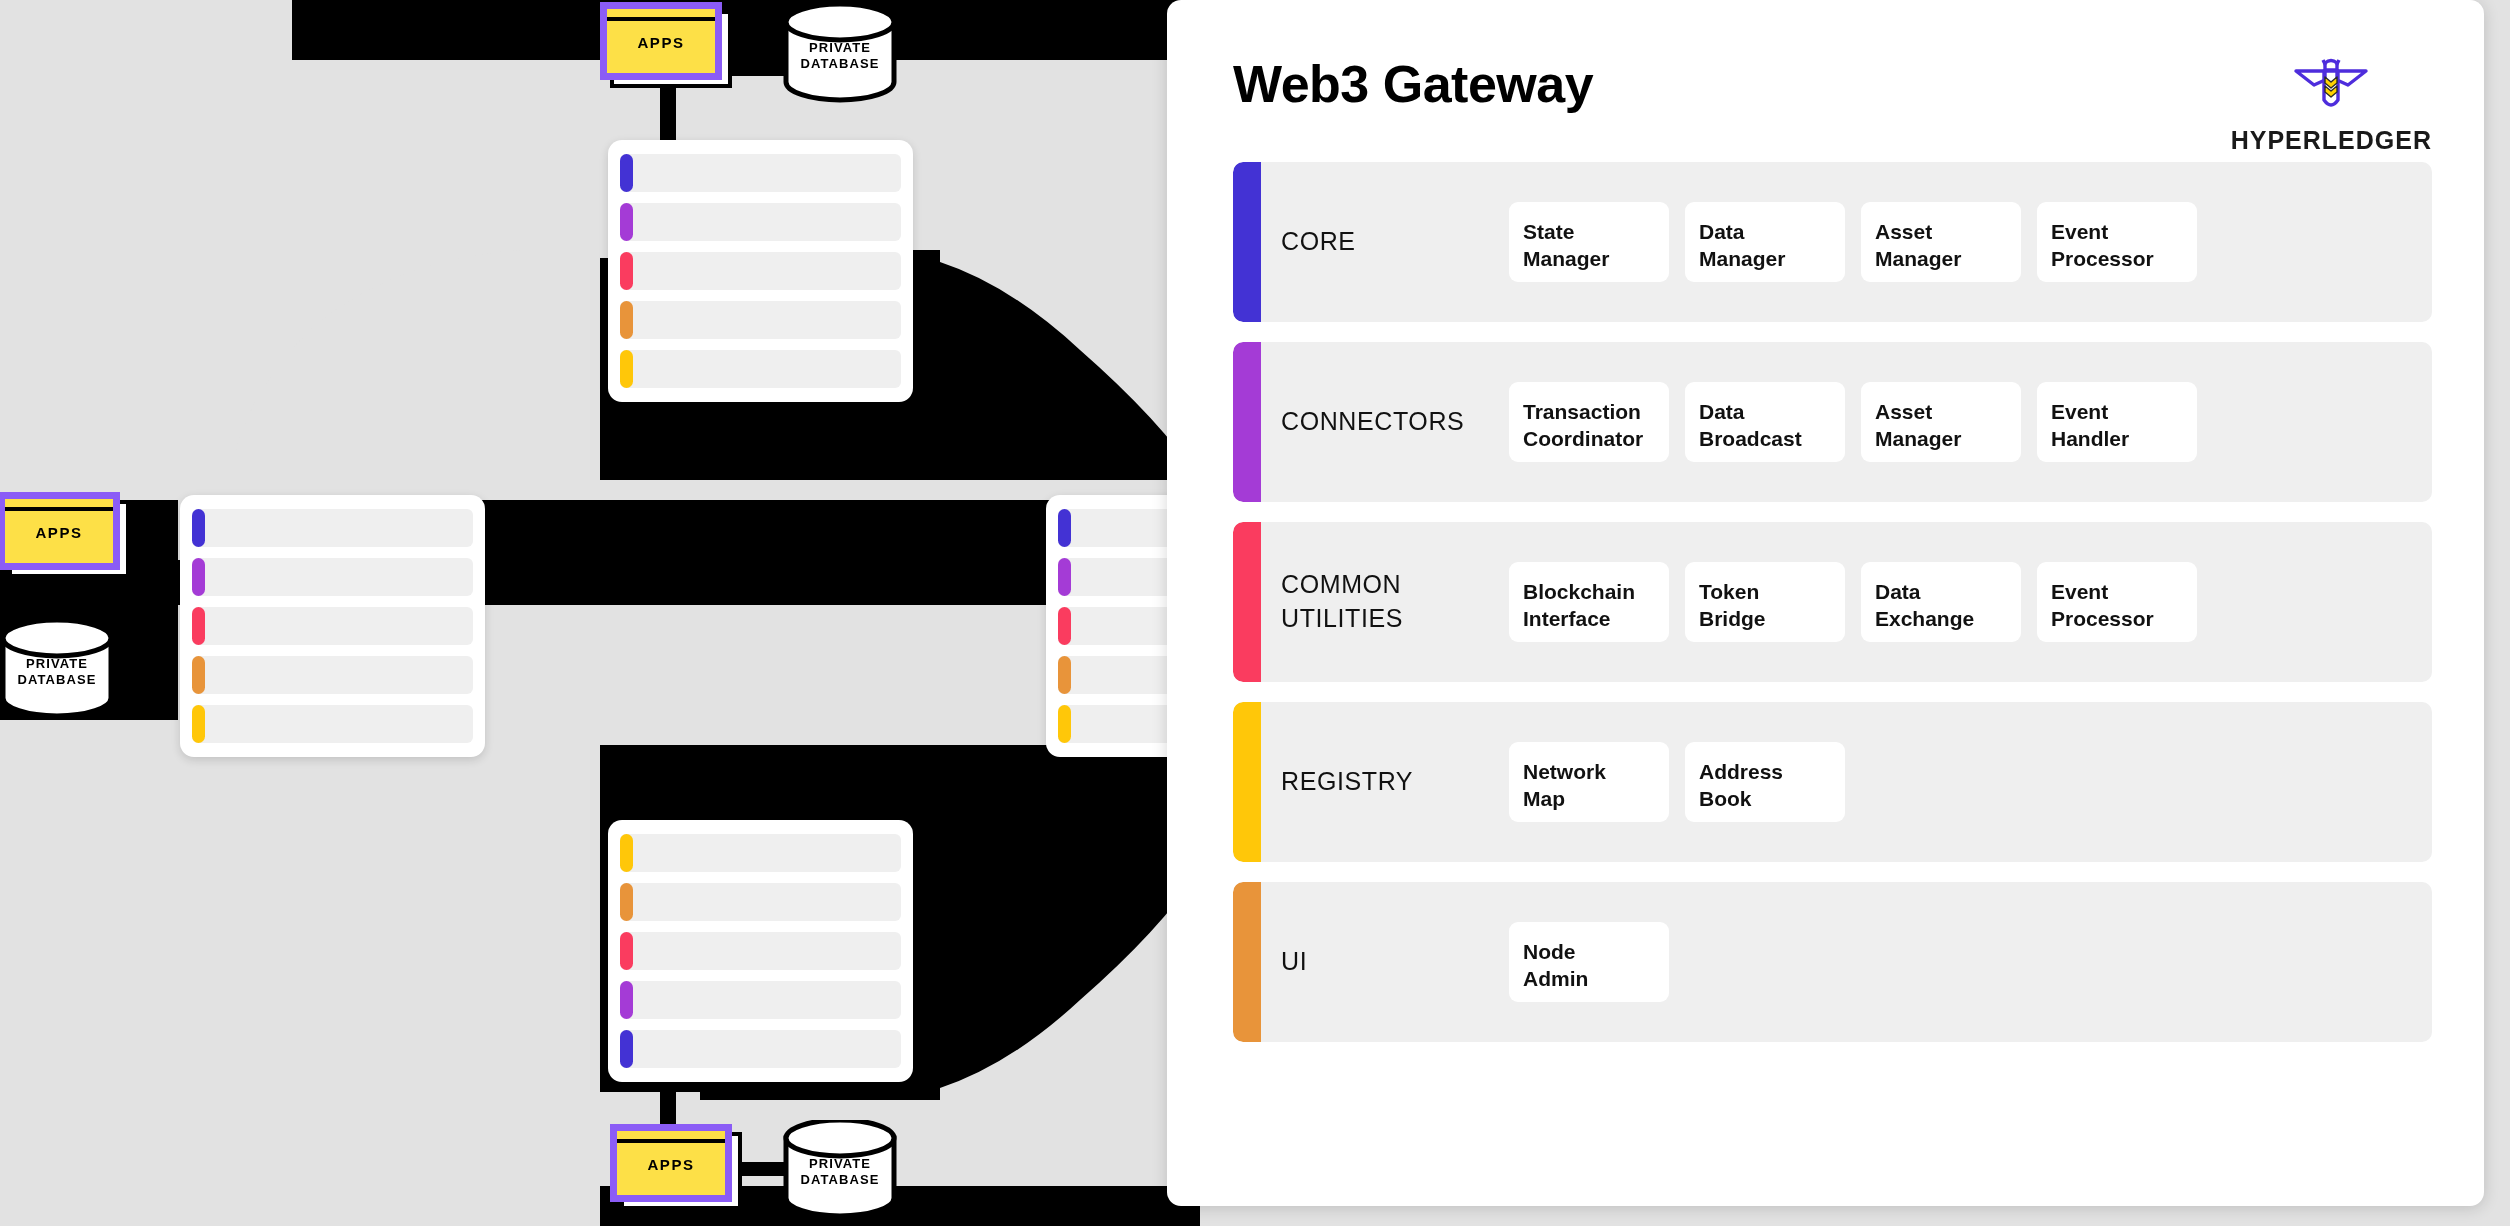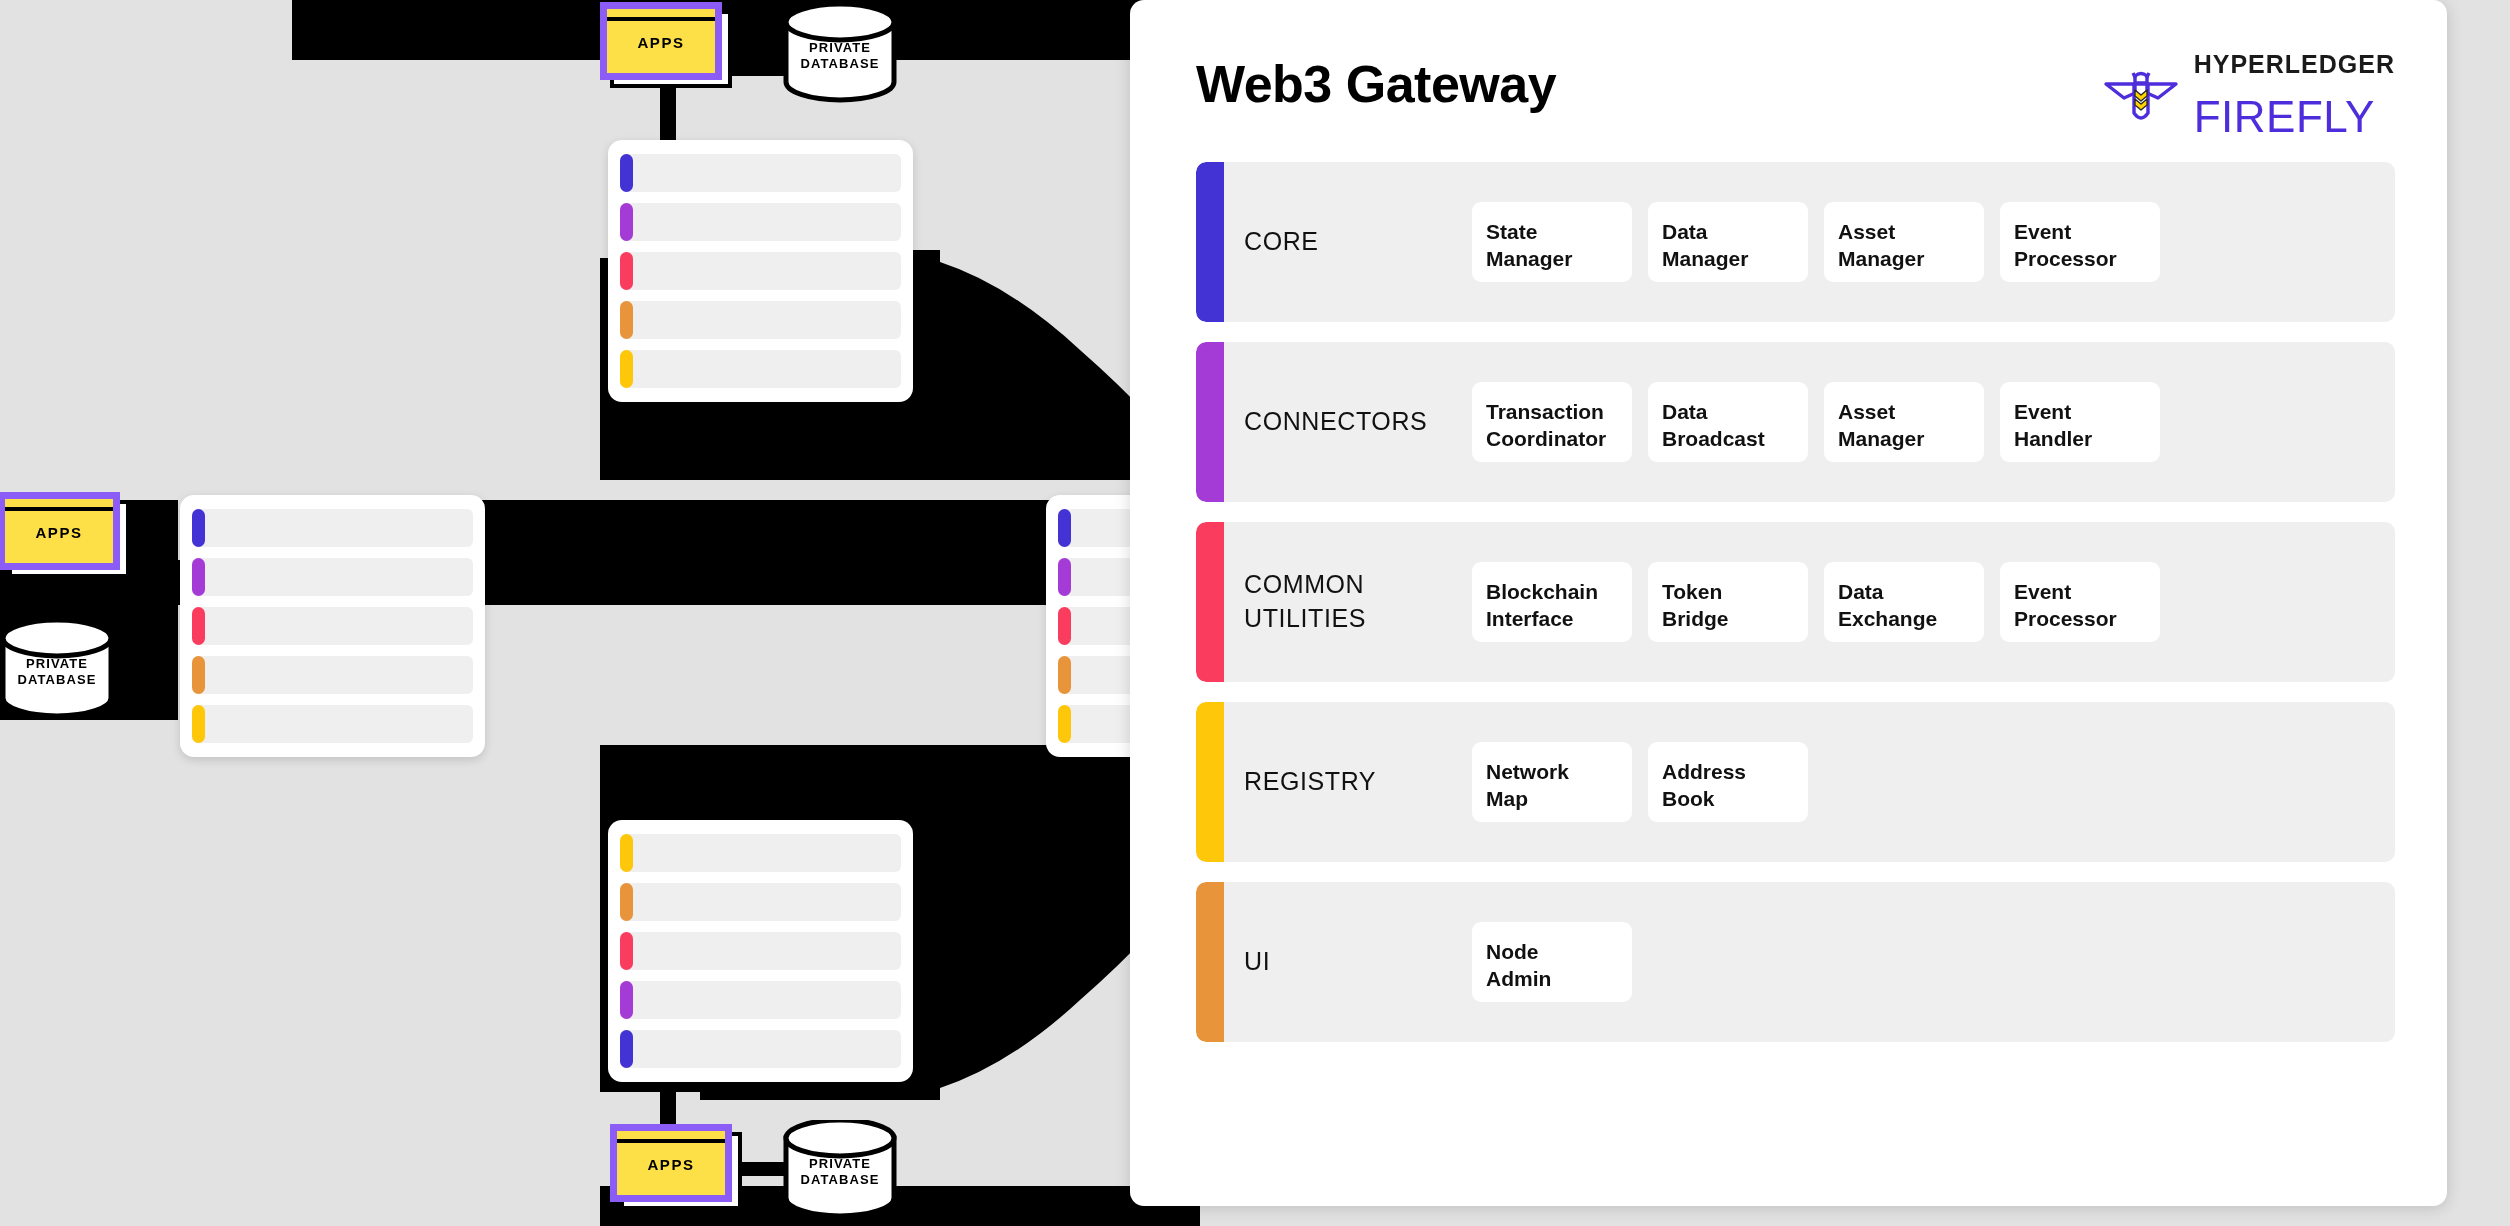--- a/index.html
+++ b/index.html
@@ -80,39 +80,39 @@
     transform: translateY(-42%);
     text-align: center;
     font-size: 13px; font-weight: 700; letter-spacing: 1.1px;
     line-height: 1.25;
     color: #000;
   }
 
   
   #panel {
     position: absolute;
-    left: 1130px; top: 0px;
+    left: 1167px; top: 0px;
     width: 1317px; height: 1206px;
     background: #ffffff;
     border-radius: 14px;
     box-shadow: 0 2px 16px rgba(0,0,0,.16);
     padding: 46px 52px 0 66px;
   }
 
   #panel-header {
     display: flex; align-items: flex-start; justify-content: space-between;
     height: 110px;
   }
   #panel-title {
     font-size: 52px; font-weight: 700; letter-spacing: -0.5px;
     color: #000; line-height: 1.1;
     padding-top: 10px;
   }
 
-  #brand { display: flex; align-items: center; gap: 14px; padding-top: 6px; }
+  #brand { display: flex; align-items: center; gap: 14px; padding-top: 6px; flex-direction: column; }
   #brand-text { display: flex; flex-direction: column; align-items: flex-start; line-height: 1; }
   #brand-hyperledger {
     font-size: 25px; font-weight: 700; letter-spacing: 1.0px; color: #1a1a1a;
   }
   #brand-firefly {
     font-size: 44px; font-weight: 400; letter-spacing: 0.5px; color: #4E2DDC;
     margin-top: 18px;
   }
 
   

